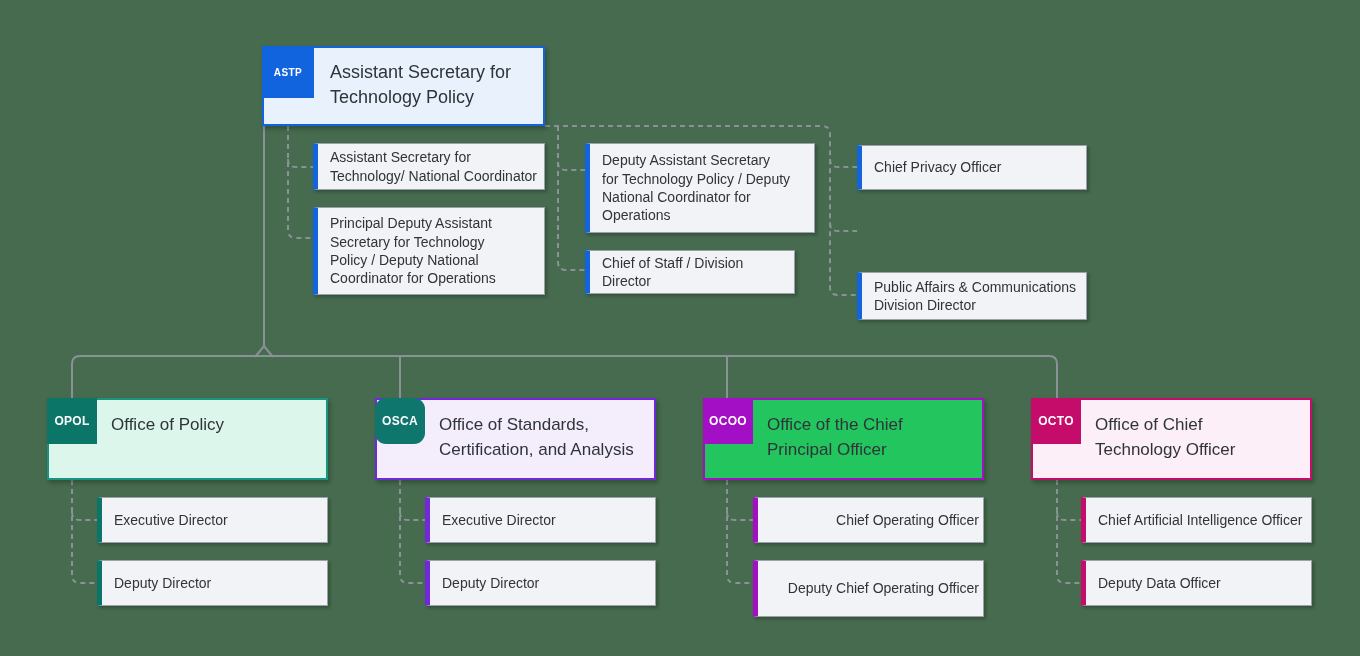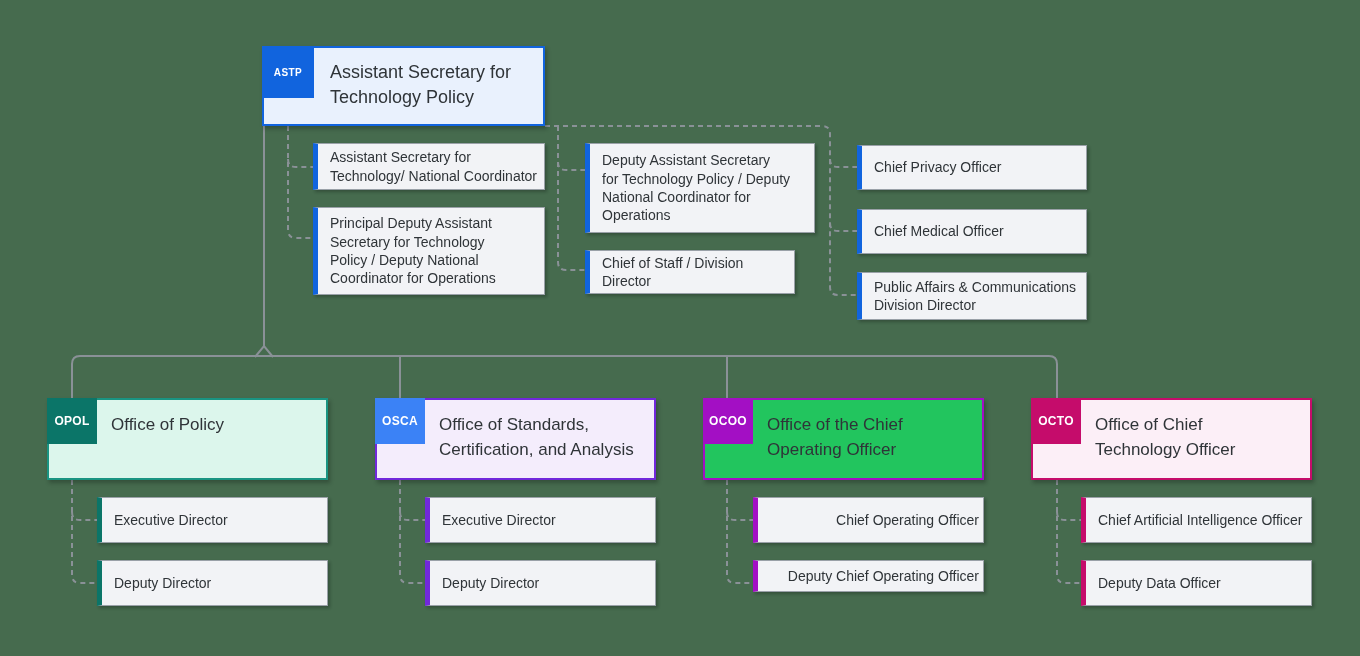--- a/index.html
+++ b/index.html
@@ -46,21 +46,21 @@
   }
   .obadge{
     position:absolute;left:-2px;top:-2px;width:50px;height:46px;
     color:#fff;font-weight:bold;font-size:12px;letter-spacing:.3px;
     display:flex;align-items:center;justify-content:center;
   }
   .otitle{position:absolute;left:62px;top:12px;font-size:17px;line-height:25px;white-space:pre-line;}
   .office--opol{background:#dcf6ec;border-color:#1a9482;padding-left:17px;}
   .office--opol .obadge{background:#0b7568;}
   .office--osca{background:#f4edfc;border-color:#7128db;}
-  .office--osca .obadge{background:#3b82f6;}
+  .office--osca .obadge{background:#0f766e;border-radius:11px;}
   .office--ocoo{background:#22c55e;border-color:#a30fc4;}
   .office--ocoo .obadge{background:#a30fc4;}
   .office--octo{background:#fceff7;border-color:#c50c6b;}
   .office--octo .obadge{background:#c50c6b;}
 </style>
 </head>
 <body>
 
 <div class="canvas">
 
@@ -114,23 +114,20 @@
 National Coordinator for
 Operations</span>
   </div>
   <div class="role ac-blue" style="left:585px;top:250px;width:210px;height:44px">
     <span class="lbl">Chief of Staff / Division Director</span>
   </div>
 
   <div class="role ac-blue" style="left:857px;top:145px;width:230px;height:45px">
     <span class="lbl">Chief Privacy Officer</span>
   </div>
-  <div class="role ac-blue" style="left:857px;top:209px;width:230px;height:45px">
-    <span class="lbl">Chief Medical Officer</span>
-  </div>
   <div class="role ac-blue" style="left:857px;top:272px;width:230px;height:48px">
     <span class="lbl">Public Affairs &amp; Communications
 Division Director</span>
   </div>
 
   <div class="office office--opol" style="left:47px">
     <div class="obadge">OPOL</div>
     <div class="otitle">Office of Policy</div>
   </div>
   <div class="role ac-teal" style="left:97px;top:497px;width:231px;height:46px">
@@ -148,26 +145,26 @@
   <div class="role ac-violet" style="left:425px;top:497px;width:231px;height:46px">
     <span class="lbl">Executive Director</span>
   </div>
   <div class="role ac-violet" style="left:425px;top:560px;width:231px;height:46px">
     <span class="lbl">Deputy Director</span>
   </div>
 
   <div class="office office--ocoo" style="left:703px">
     <div class="obadge">OCOO</div>
     <div class="otitle">Office of the Chief
-Operating Officer</div>
+Principal Officer</div>
   </div>
   <div class="role ac-magenta" style="left:753px;top:497px;width:231px;height:46px">
     <span class="lbl">Chief Operating Officer</span>
   </div>
-  <div class="role ac-magenta" style="left:753px;top:560px;width:231px;height:32px">
+  <div class="role ac-magenta" style="left:753px;top:560px;width:231px;height:57px">
     <span class="lbl">Deputy Chief Operating Officer</span>
   </div>
 
   <div class="office office--octo" style="left:1031px">
     <div class="obadge">OCTO</div>
     <div class="otitle">Office of Chief
 Technology Officer</div>
   </div>
   <div class="role ac-pink" style="left:1081px;top:497px;width:231px;height:46px">
     <span class="lbl">Chief Artificial Intelligence Officer</span>

